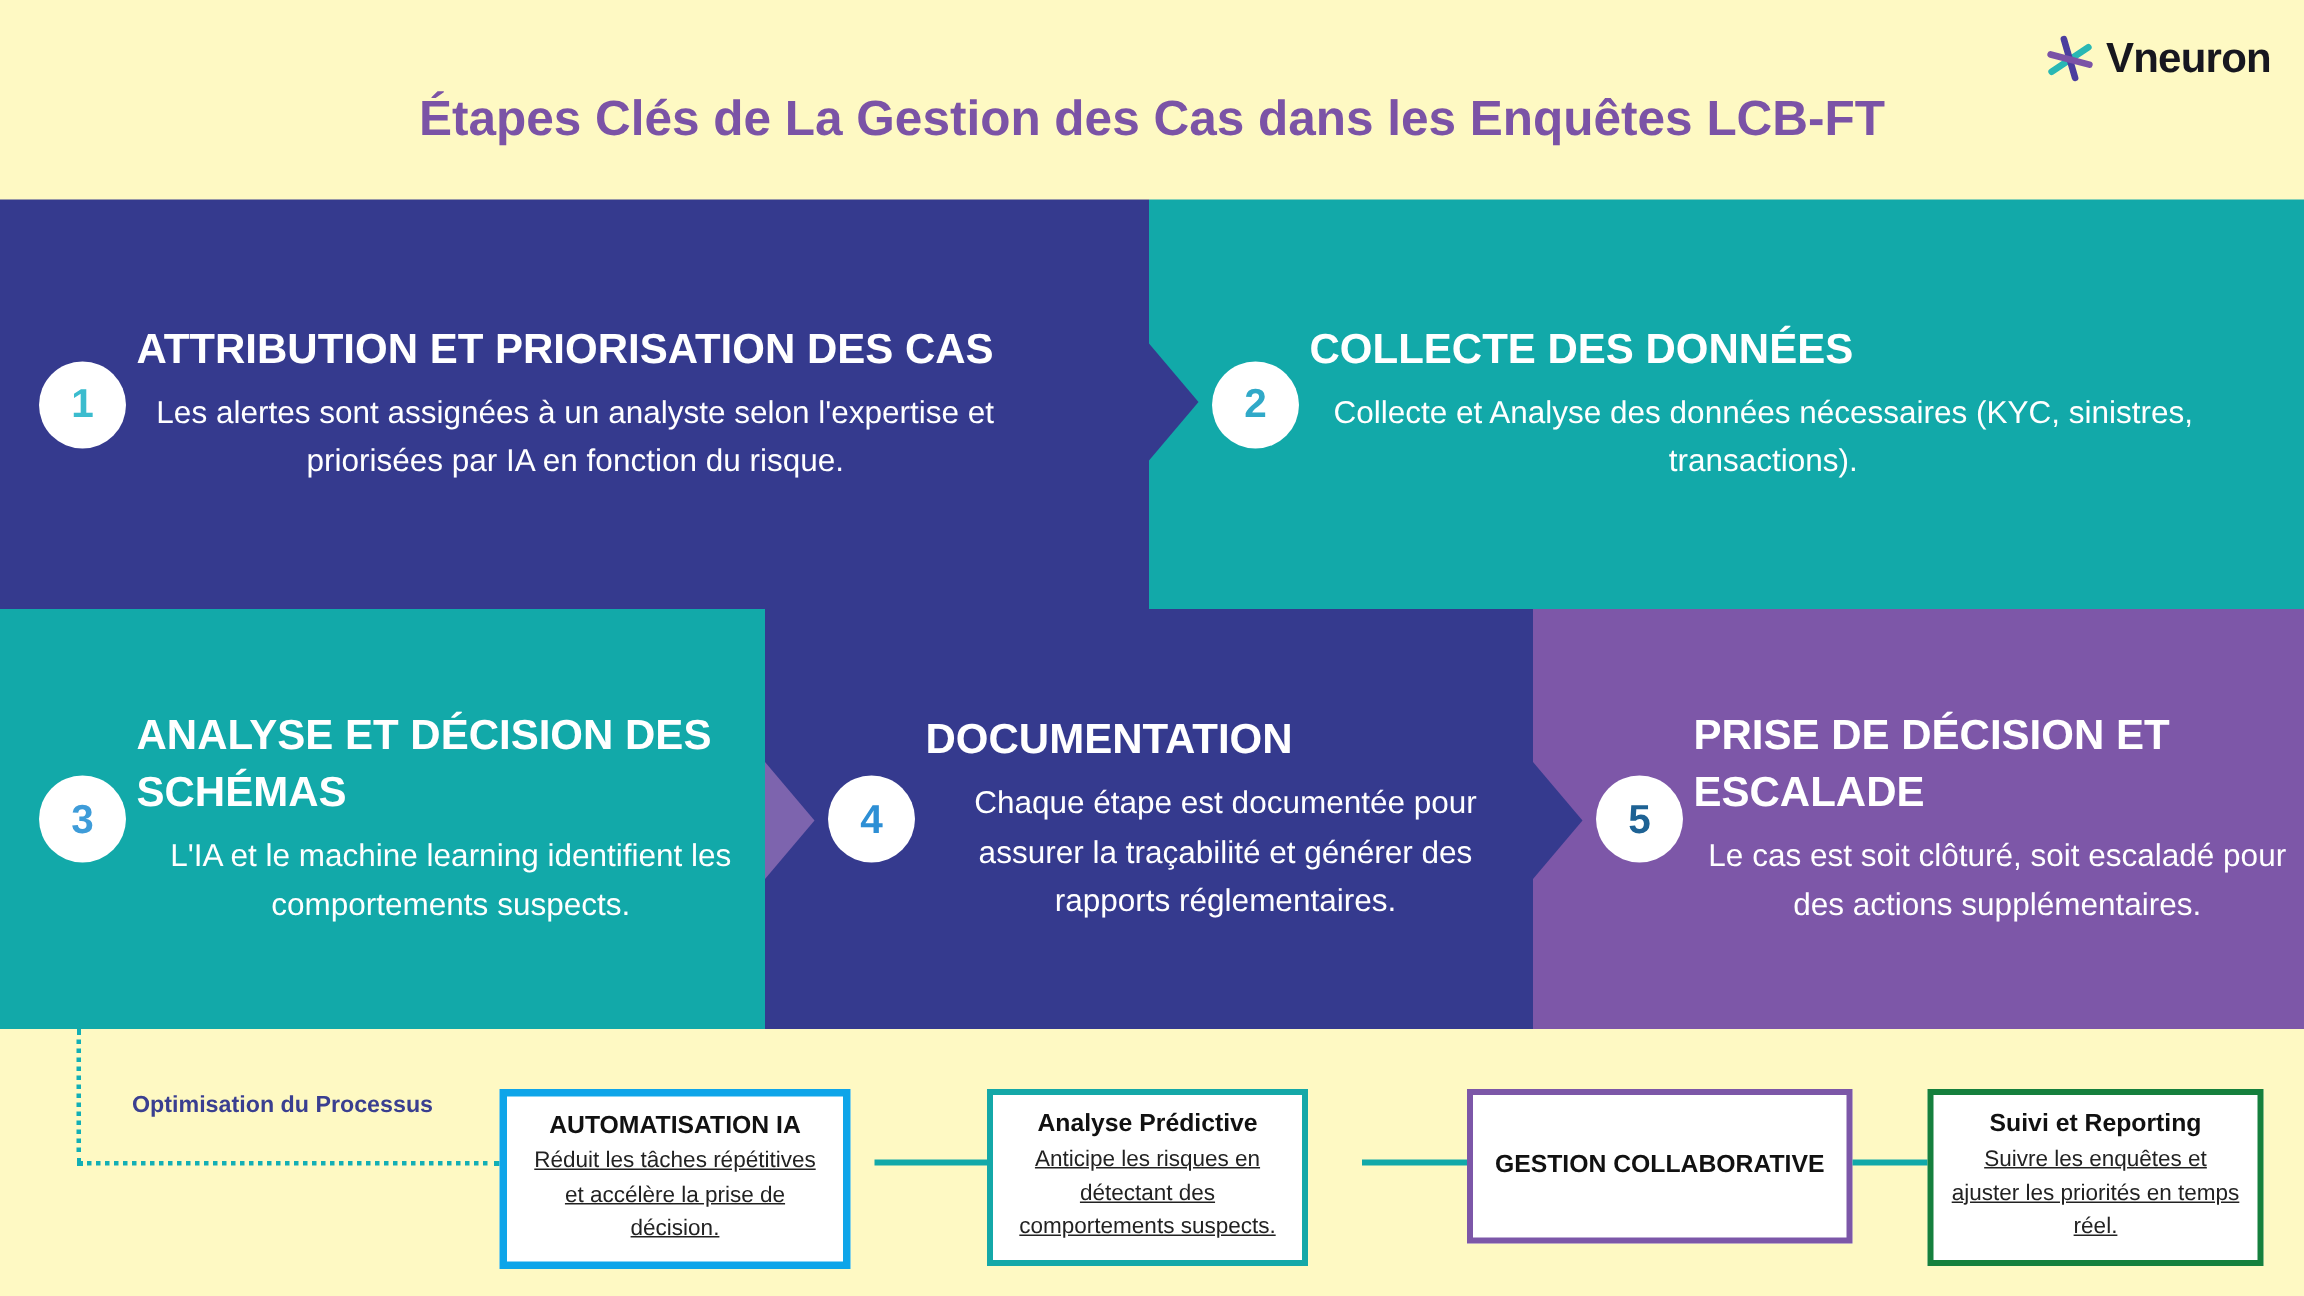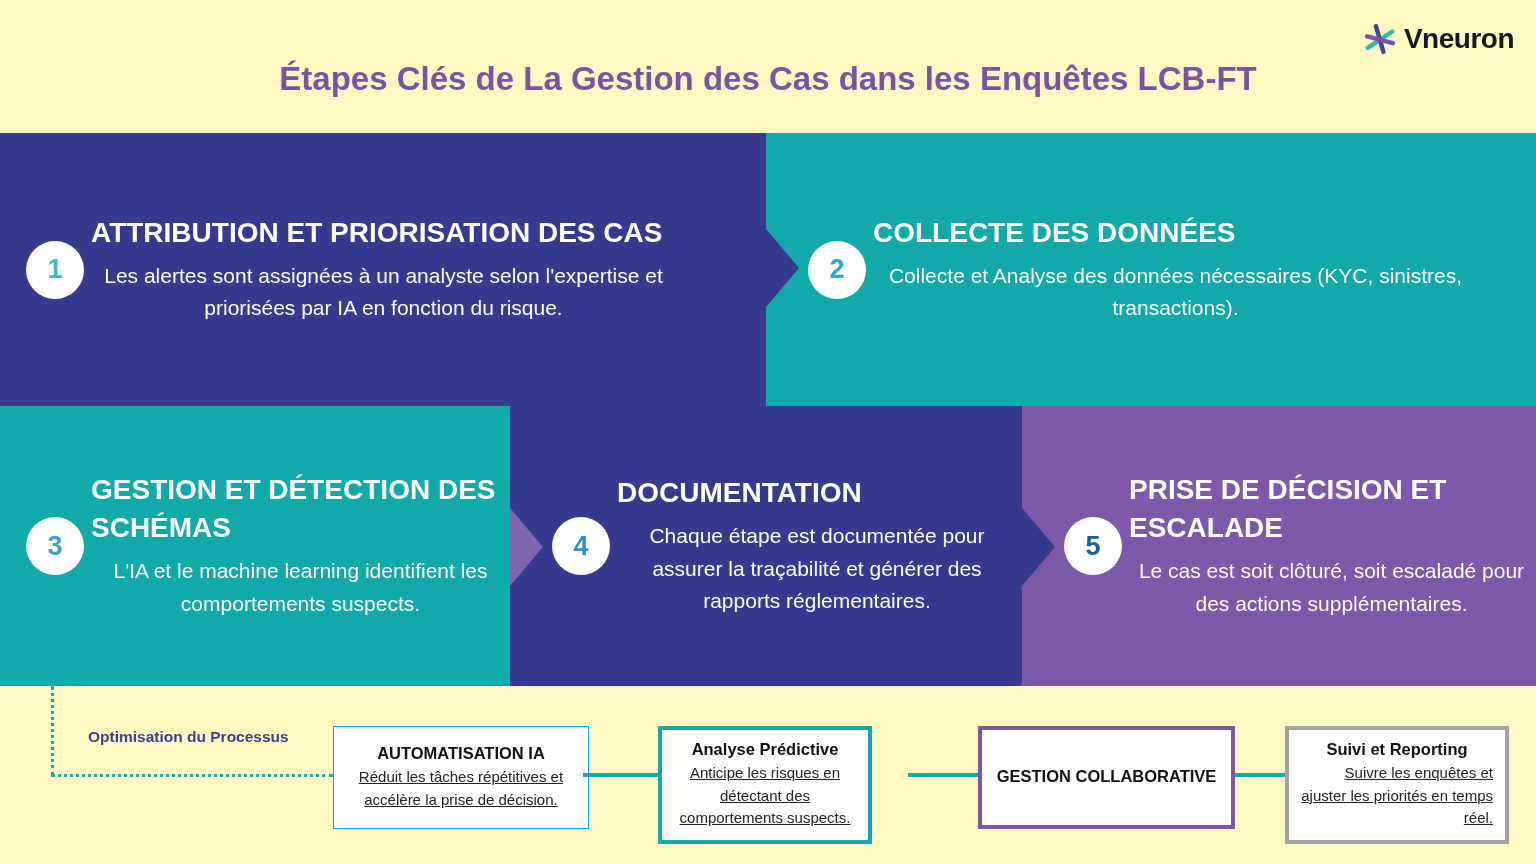--- a/index.html
+++ b/index.html
@@ -62,24 +62,24 @@
   .dash-v { position:absolute; left:51px; top:686px; height:90px; width:0;
     border-left:3px dotted #12AFB5; }
   .dash-h { position:absolute; left:51px; top:774px; width:282px; height:0;
     border-top:3px dotted #12AFB5; }
   .opt-label { position:absolute; left:88px; top:728px;
     font-size:15.5px; font-weight:700; color:#3A3F90; }
 
   .bottom-box { position:absolute; top:726px; min-height:103px; background:#ffffff;
     display:flex; flex-direction:column; justify-content:center; align-items:center;
     text-align:center; padding:10px 12px; }
-  .bb-1 { left:333px; width:256px; border:1px solid #0ea5e9; }
+  .bb-1 { left:333px; width:234px; border:5px solid #0ea5e9; }
   .bb-2 { left:658px; width:214px; border:4px solid #14A8A8; }
   .bb-3 { left:978px; width:257px; border:4px solid #7C57A8; }
-  .bb-4 { left:1285px; width:224px; border:4px solid #a3a3a3;text-align:right; }
+  .bb-4 { left:1285px; width:224px; border:4px solid #15803d; }
   .bottom-box h3 { font-size:16.5px; font-weight:700; color:#111111; margin-bottom:3px; }
   .bottom-box p { font-size:15px; color:#222222; line-height:1.5;text-decoration:underline; }
 
   .connector { position:absolute; top:773px; height:4px; background:#12A9A9; }
   .conn-1 { left:583px; width:75px; }
   .conn-2 { left:908px; width:70px; }
   .conn-3 { left:1235px; width:65px; }
 </style>
 </head>
 <body>
@@ -119,21 +119,21 @@
       </div>
     </section>
   </div>
 
   <div class="row row2">
     <section class="step step-3 bg-teal">
       <div class="num-circle n3">
         <span>3</span>
       </div>
       <div class="step-content">
-        <h2>GESTION ET DÉTECTION DES SCHÉMAS</h2>
+        <h2>ANALYSE ET DÉCISION DES SCHÉMAS</h2>
         <p>L'IA et le machine learning identifient les comportements suspects.</p>
       </div>
     </section>
     <section class="step step-4 bg-indigo">
       <div class="num-circle n4">
         <span>4</span>
       </div>
       <div class="step-content">
         <h2>DOCUMENTATION</h2>
         <p>Chaque étape est documentée pour assurer la traçabilité et générer des rapports réglementaires.</p>

